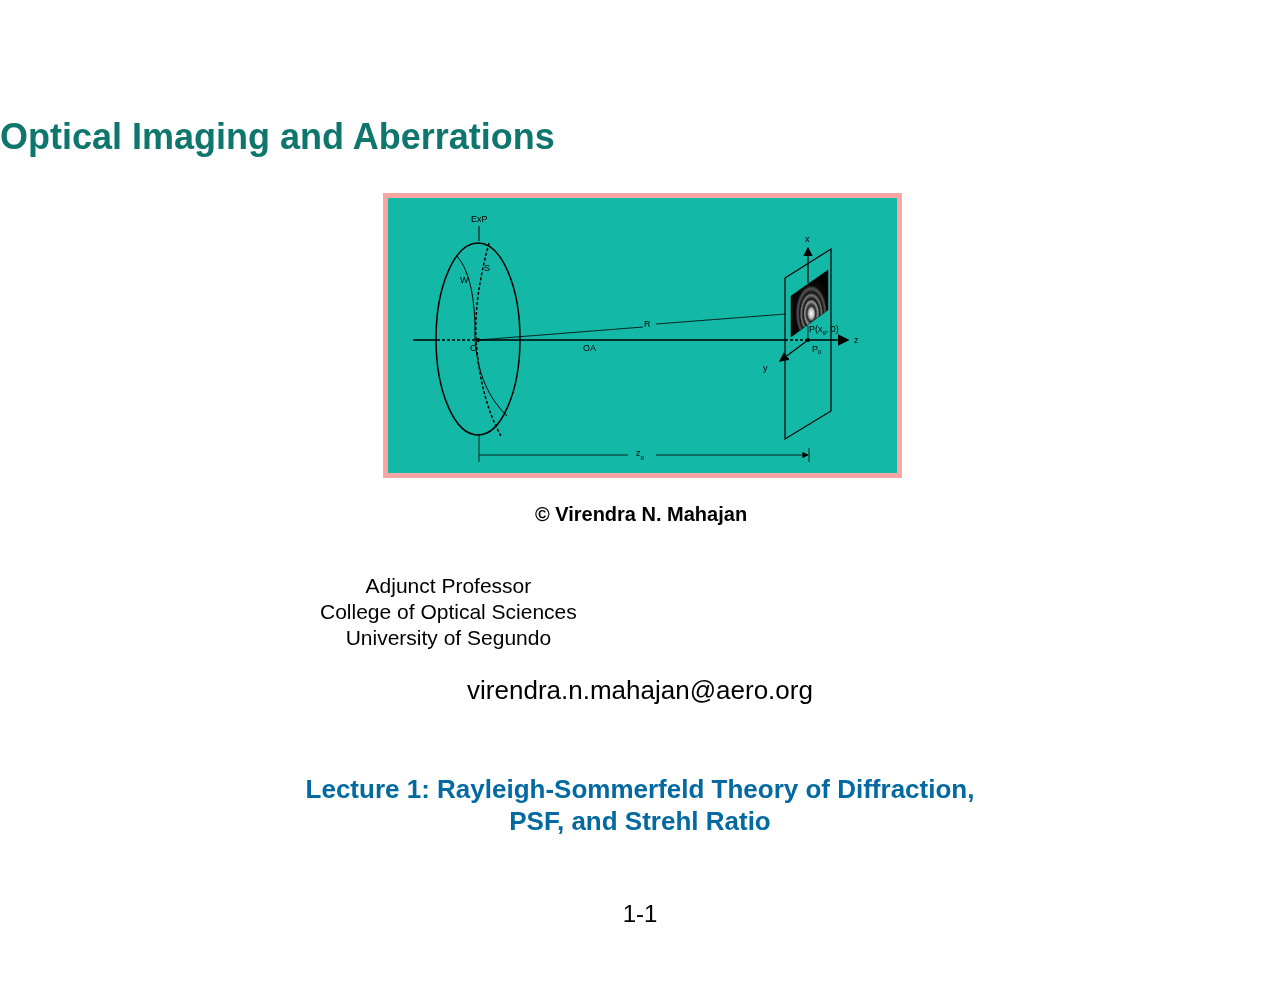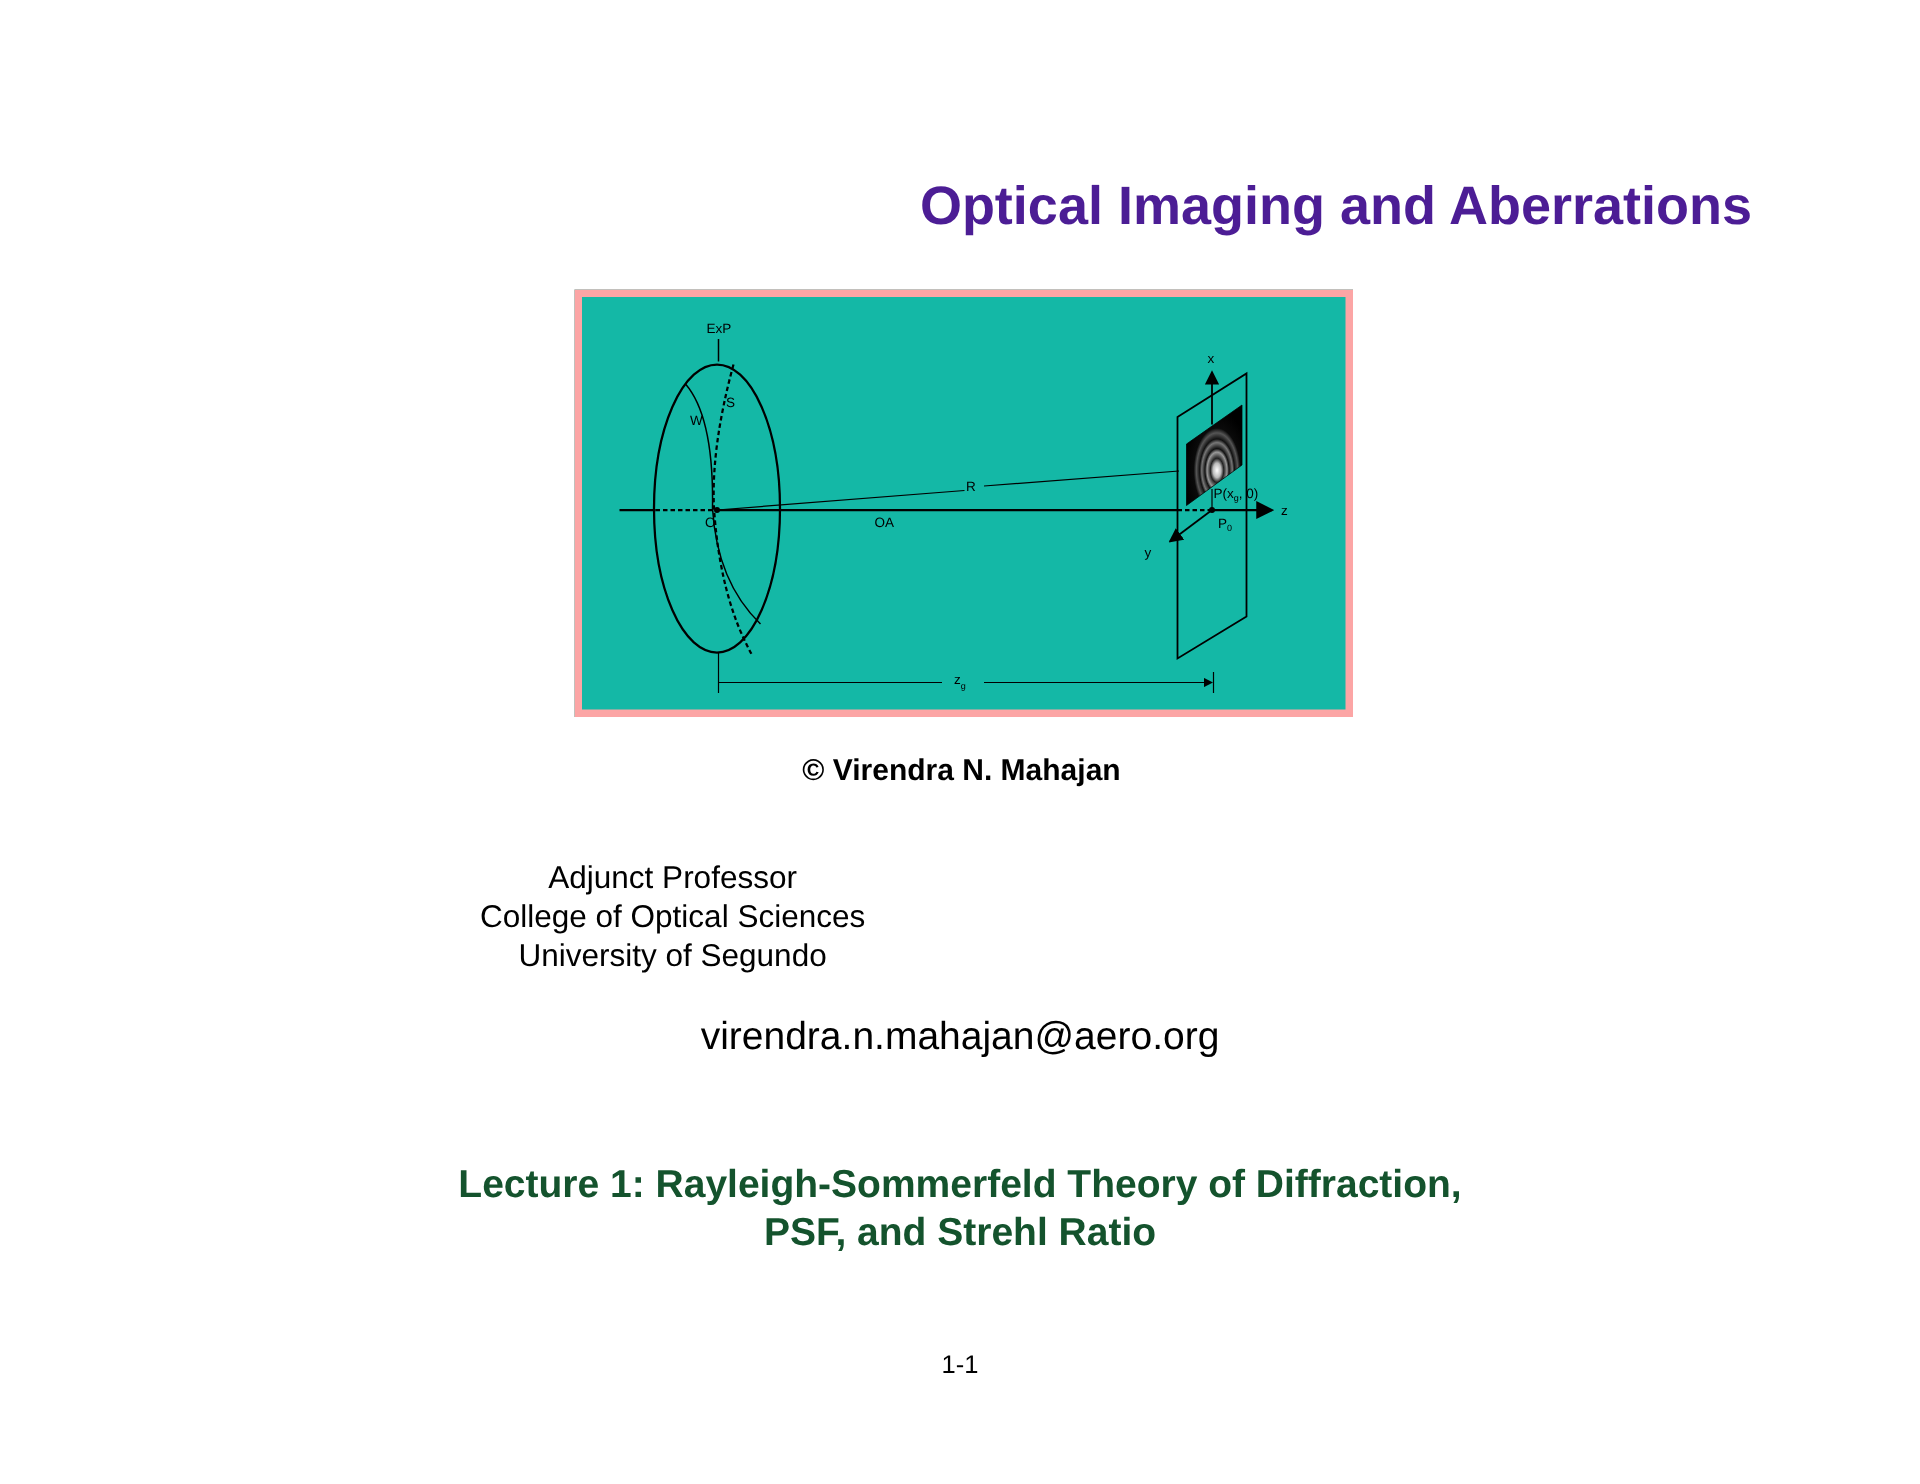--- a/index.html
+++ b/index.html
@@ -1,32 +1,32 @@
 <!DOCTYPE html>
 <html><head>
   <meta charset="utf-8">
   <style>
     html, body { margin: 0; padding: 0; background: #ffffff; }
     body { width: 1280px; height: 989px; position: relative; overflow: hidden;
            font-family: "Liberation Sans", sans-serif; color: #000; }
     .abs { position: absolute; }
-    .title { left: 0; width: 1168px; top: 116px; text-align: right;
-             font-weight: bold; font-size: 36px; color: #4c1d95; letter-spacing: 0px; }
+    .title { left: 0; width: 1168px; top: 116px; text-align: left;
+             font-weight: bold; font-size: 36px; color: #0f766e; letter-spacing: 0px; }
     .figure { left: 383px; top: 193px; width: 509px; height: 275px;
               border: 5px solid #fca5a5; background: #14b8a6; }
     .figure svg { display: block; }
     .copyright { left: 1px; width: 1280px; top: 503px; text-align: center;
                  font-weight: bold; font-size: 20px; }
     .info-col { font-size: 21px; line-height: 26px; }
     .info-left { left: 320px; top: 573px; text-align: center; }
     .info-right { left: 728px; top: 573px; }
     .email { left: 0; width: 1280px; top: 675px; text-align: center; font-size: 26px; }
     .lecture { left: 0; width: 1280px; top: 773px; text-align: center;
-               font-weight: bold; font-size: 26px; line-height: 32px; color: #14532d; }
-    .page-num { left: 0; width: 1280px; top: 900px; text-align: center; font-size: 17px; }
+               font-weight: bold; font-size: 26px; line-height: 32px; color: #0369a1; }
+    .page-num { left: 0; width: 1280px; top: 900px; text-align: center; font-size: 24px; }
     .svgtext { font-family: "Liberation Sans", sans-serif; font-size: 9px; fill: #000; }
   </style>
 </head>
 <body>
 
 <div class="abs title">Optical Imaging and Aberrations</div>
 
 <div class="abs figure">
   <svg width="509" height="275" viewBox="0 0 509 275" xmlns="http://www.w3.org/2000/svg">
     <defs>

